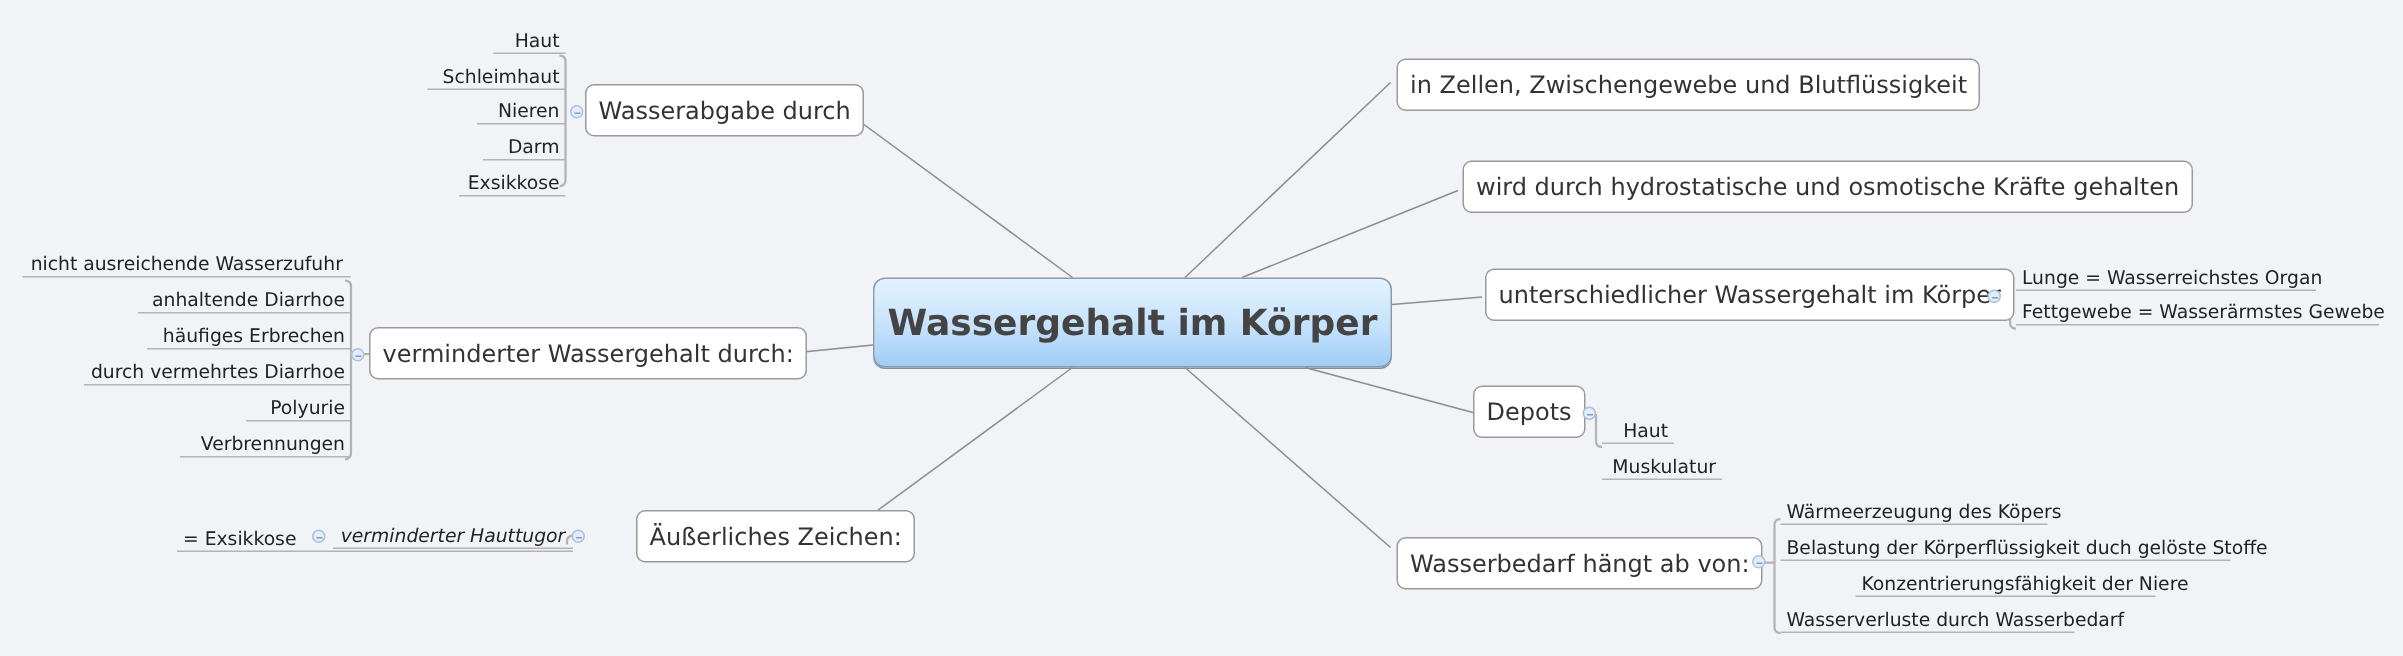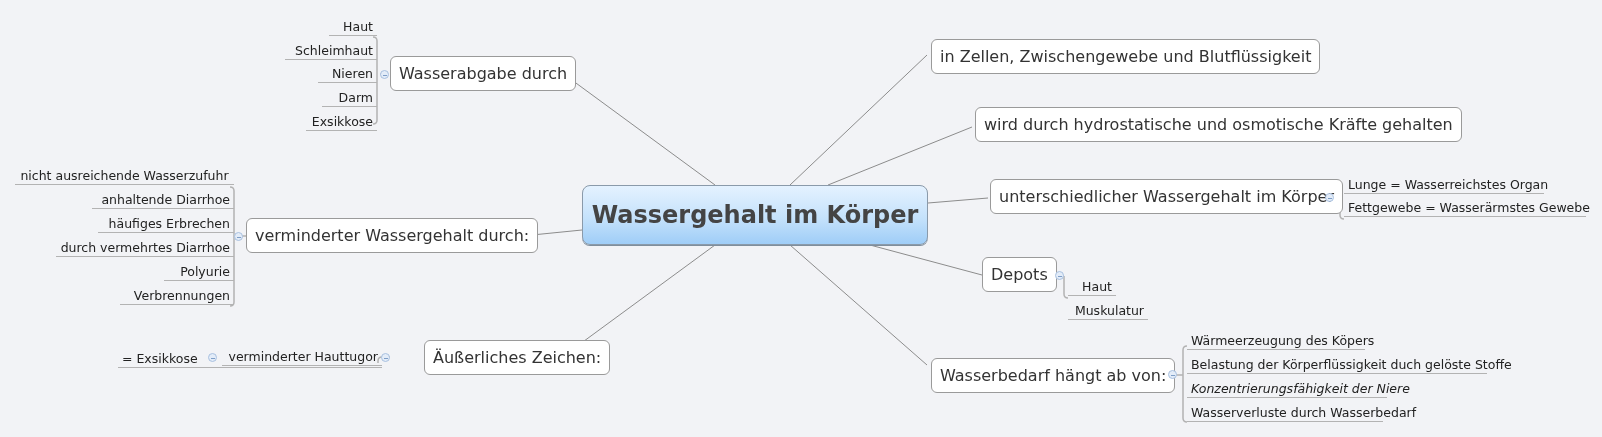--- a/index.html
+++ b/index.html
@@ -83,21 +83,21 @@
 <div class="collapse" style="left:234px;top:232px;"></div>
 <div class="node sub left" style="left:15px;top:166px;width:219px;text-align:center;">nicht ausreichende Wasserzufuhr</div>
 <div class="node sub left" style="left:92px;top:190px;width:142px;">anhaltende Diarrhoe</div>
 <div class="node sub left" style="left:98px;top:214px;width:136px;">häufiges Erbrechen</div>
 <div class="node sub left" style="left:56px;top:238px;width:178px;">durch vermehrtes Diarrhoe</div>
 <div class="node sub left" style="left:164px;top:262px;width:70px;">Polyurie</div>
 <div class="node sub left" style="left:120px;top:286px;width:114px;">Verbrennungen</div>
 
 <div class="node main" style="left:392px;top:340px;margin-left:32px;">Äußerliches Zeichen:</div>
 <div class="collapse" style="left:381px;top:353px;"></div>
-<div class="node sub left" style="left:222px;top:347px;width:160px;text-align:right;">verminderter Hauttugor</div>
+<div class="node sub left" style="left:222px;top:347px;width:160px;text-align:center;font-style:italic;">verminderter Hauttugor</div>
 <div class="collapse" style="left:208px;top:353px;"></div>
 <div class="node sub left" style="left:118px;top:349px;width:88px;text-align:left;border-bottom:none;">= Exsikkose</div>
 <div class="node" style="left:118px;top:367px;width:264px;border-bottom:1.5px solid #b3b3b3;height:0;"></div>
 
 <div class="node main" style="left:931px;top:39px;">in Zellen, Zwischengewebe und Blutflüssigkeit</div>
 
 <div class="node main" style="left:975px;top:107px;">wird durch hydrostatische und osmotische Kräfte gehalten</div>
 
 <div class="node main" style="left:990px;top:179px;">unterschiedlicher Wassergehalt im Körper</div>
 <div class="collapse" style="left:1325px;top:193px;"></div>
@@ -106,14 +106,14 @@
 
 <div class="node main" style="left:982px;top:257px;">Depots</div>
 <div class="collapse" style="left:1055px;top:271px;"></div>
 <div class="node sub right" style="left:1068px;top:254px;width:80px;margin-top:47px;">Muskulatur</div>
 <div class="node sub right" style="left:1068px;top:277px;width:48px;">Haut</div>
 
 <div class="node main" style="left:931px;top:358px;">Wasserbedarf hängt ab von:</div>
 <div class="collapse" style="left:1168px;top:370px;"></div>
 <div class="node sub right" style="left:1187px;top:331px;width:178px;">Wärmeerzeugung des Köpers</div>
 <div class="node sub right" style="left:1187px;top:355px;width:300px;">Belastung der Körperflüssigkeit duch gelöste Stoffe</div>
-<div class="node sub right" style="left:1187px;top:379px;width:200px;font-style:italic;">Konzentrierungsfähigkeit der Niere</div>
+<div class="node sub right" style="left:1237px;top:379px;width:200px;">Konzentrierungsfähigkeit der Niere</div>
 <div class="node sub right" style="left:1187px;top:403px;width:196px;">Wasserverluste durch Wasserbedarf</div>
 
 </body></html>

